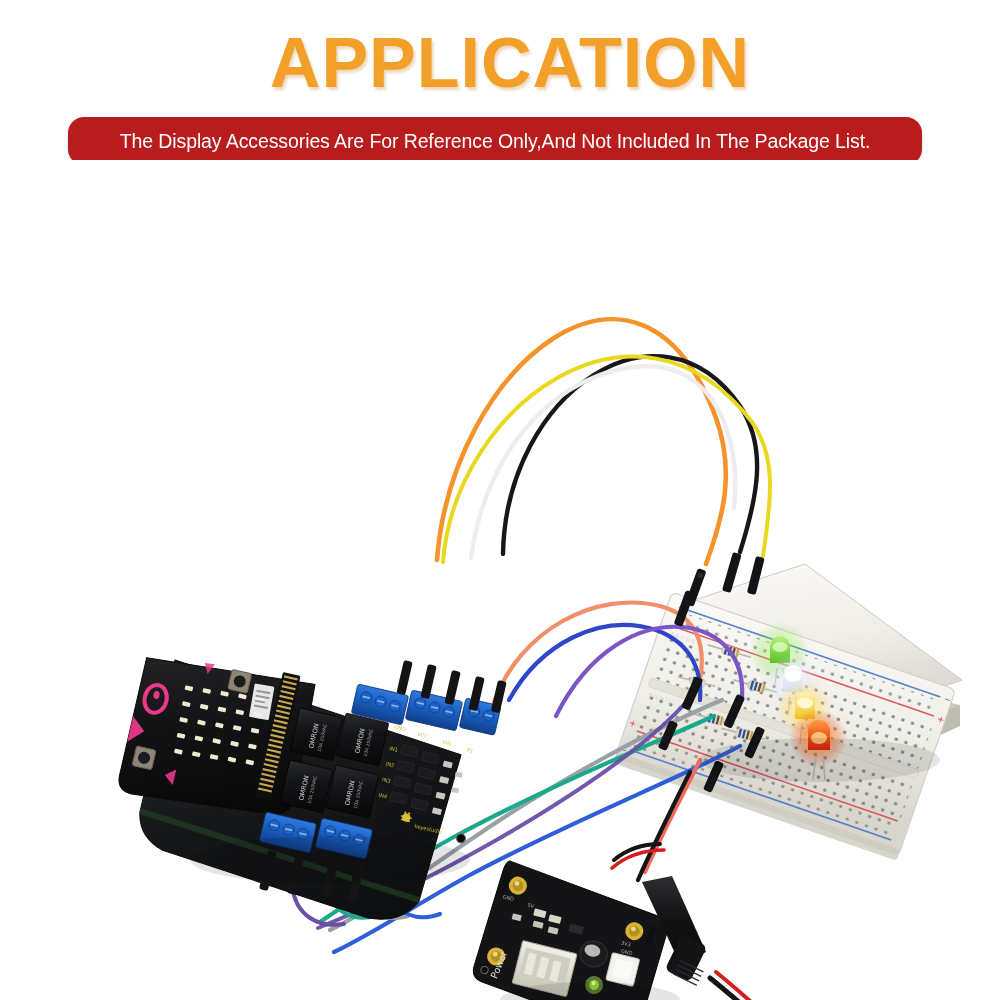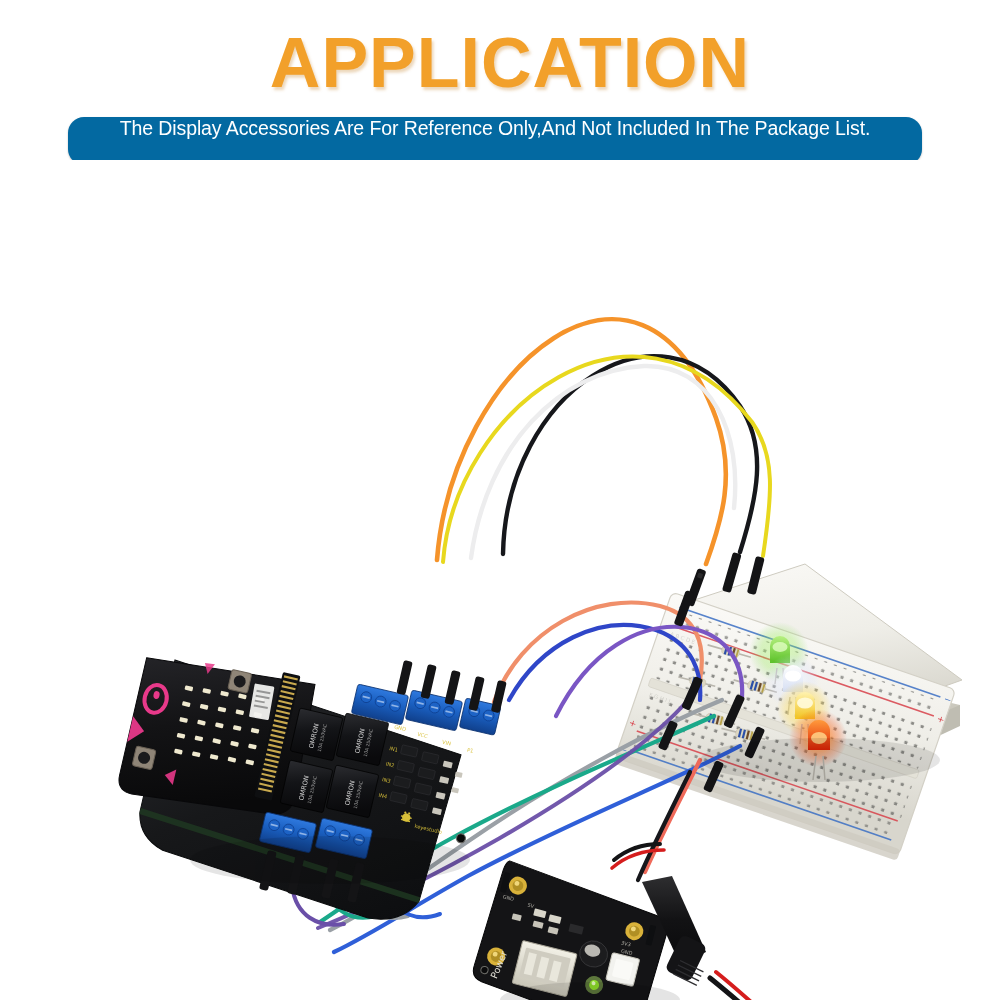--- a/index.html
+++ b/index.html
@@ -32,25 +32,25 @@
     line-height: 1;
     user-select: none;
   }
 
   #notice-banner {
     position: absolute;
     top: 117px;
     left: 68px;
     width: 854px;
     height: 48px;
-    background: #0369a1;
+    background: #b91c1c;
     border-radius: 16px;
     box-shadow: 0 1px 2px rgba(0,0,0,0.25);
     display: flex;
-    align-items: flex-start;
+    align-items: center;
     justify-content: center;
   }
   #notice-banner .notice-text {
     color: #ffffff;
     font-family: "Liberation Sans", sans-serif;
     font-size: 19.5px;
     font-weight: normal;
     white-space: nowrap;
     letter-spacing: -0.1px;
   }

